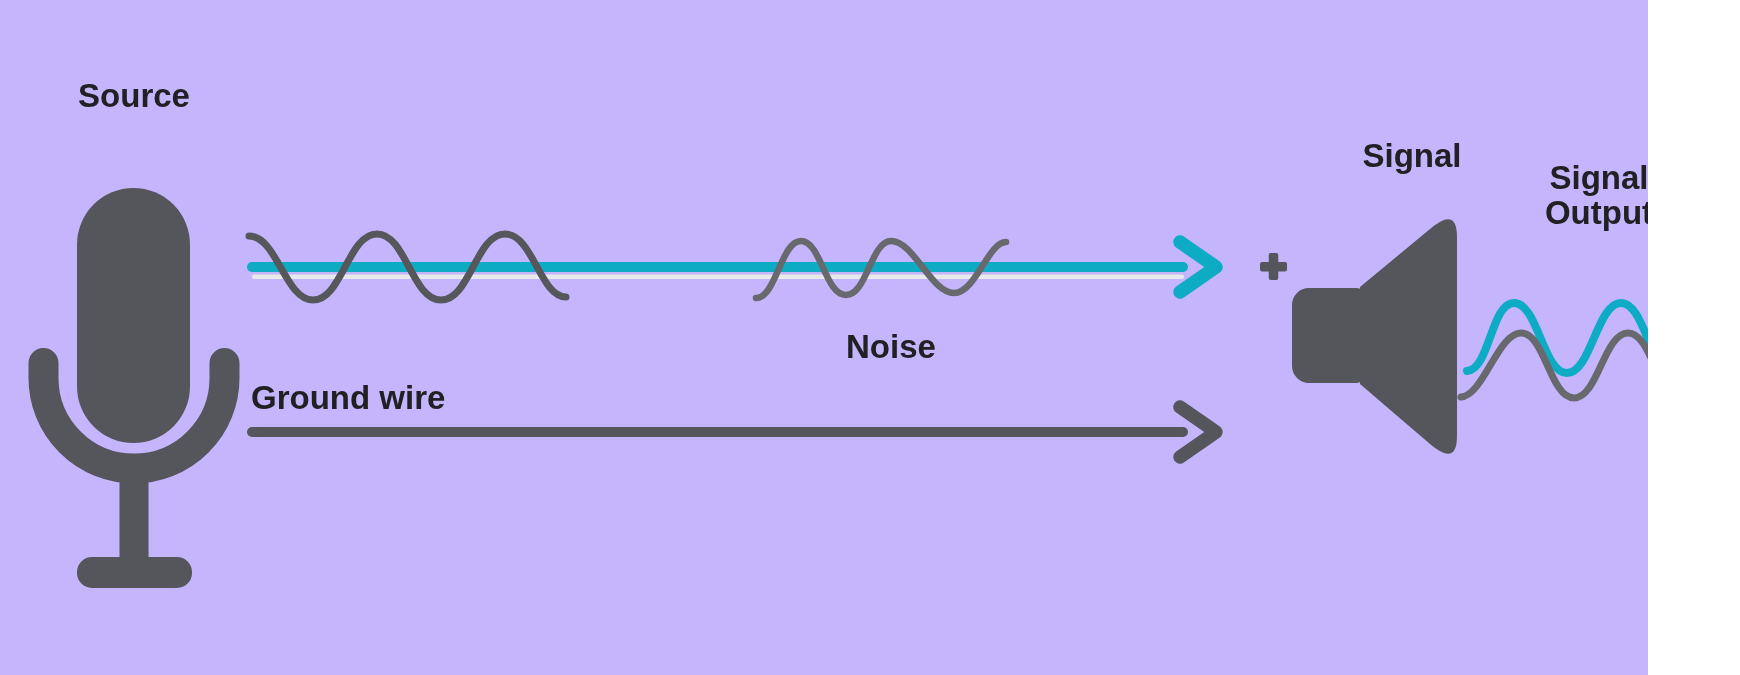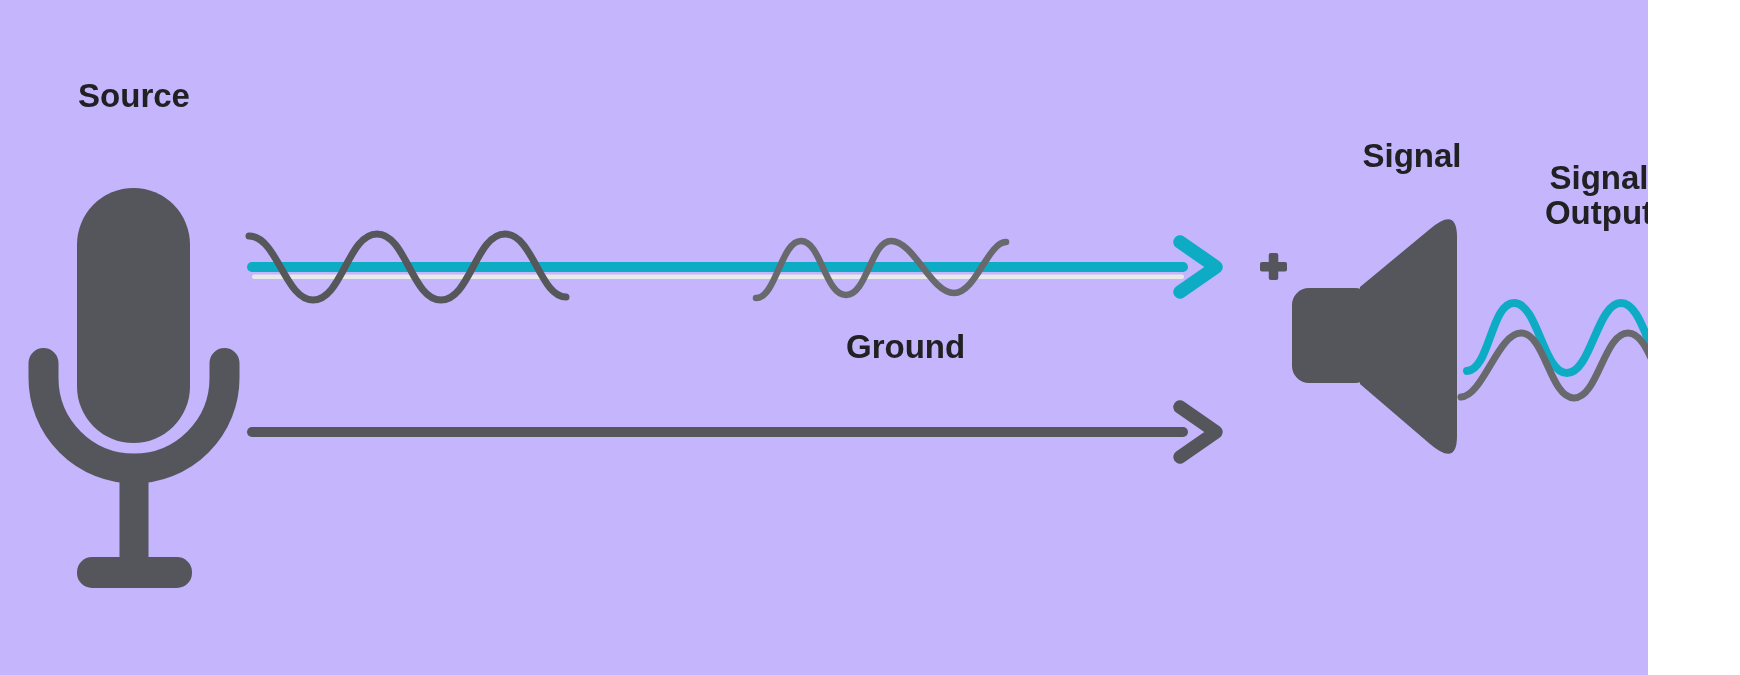--- a/index.html
+++ b/index.html
@@ -86,22 +86,23 @@
              C1652,333 1657,398 1681,398
              C1705,398 1711,333 1735,333
              C1738,333 1740,335 1742,338" fill="none" stroke="#67696D" stroke-width="7" stroke-linecap="round"></path>
   </svg>
 
   <div class="label center" style="left:134px;top:78px">
     <div>Source</div>
   </div>
 
 
-  <div class="label" style="left:846px;top:329px">Ground</div>
+  <div class="label" style="left:846px;top:329px">Noise</div>
 
+  <div class="label" style="left:251px;top:380px">Ground wire</div>
 
   <div class="label center" style="left:1412px;top:138px">Signal</div>
 
   <div class="label center" style="left:1599px;top:160px">
     <div>Signal</div>
     <div>Output</div>
   </div>
 
 </div>
 

